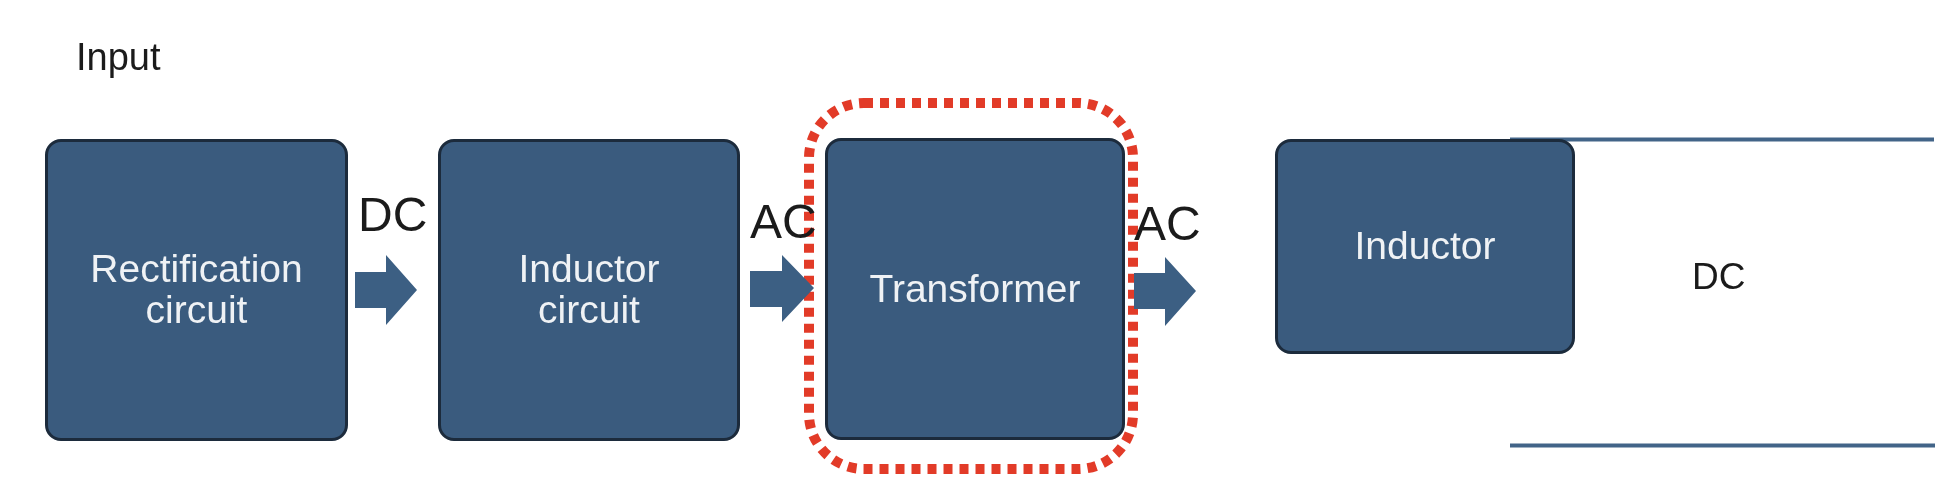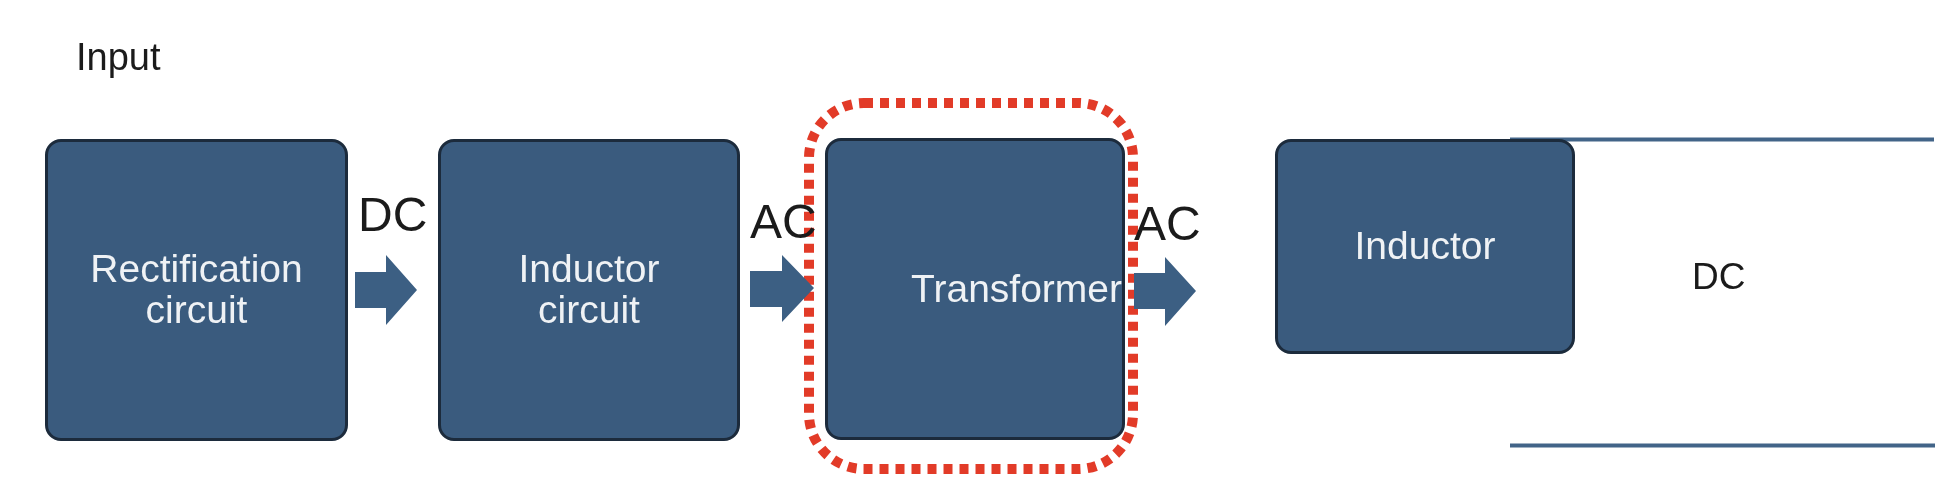--- a/index.html
+++ b/index.html
@@ -33,21 +33,21 @@
     align-items: center;
     justify-content: center;
     text-align: center;
     color: var(--block-text, #eff2f5);
     font-size: 39px;
     line-height: 1.05;
   }
   .block .block-label { display: block; }
   .b1 { left: 17px;   top: 139px; width: 303px; height: 302px; }
   .b2 { left: 410px;  top: 139px; width: 302px; height: 302px; }
-  .b3 { left: 797px;  top: 138px; width: 300px; height: 302px; justify-content: flex-end; }
+  .b3 { left: 797px;  top: 138px; width: 300px; height: 302px; }
   .b4 { left: 1247px; top: 139px; width: 300px; height: 215px; }
   .label {
     position: absolute;
     color: var(--label-text, #1b1b1b);
     line-height: 1;
     white-space: nowrap;
   }
   .io-label  { font-size: 38px; }
   .sig-label { font-size: 48px; }
   .input-label  { left: 48px;   top: 38px;  }

